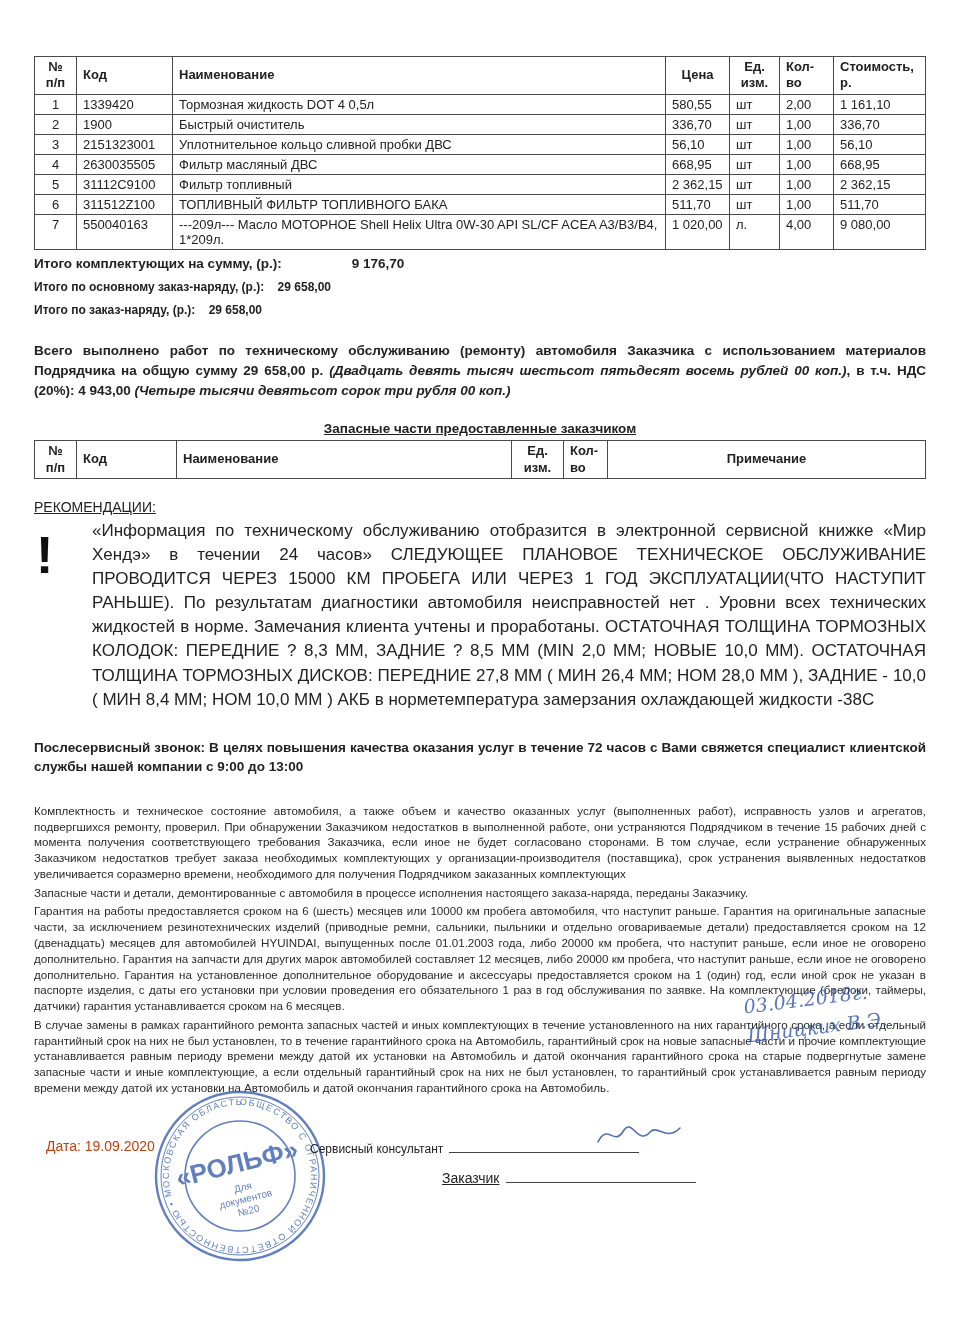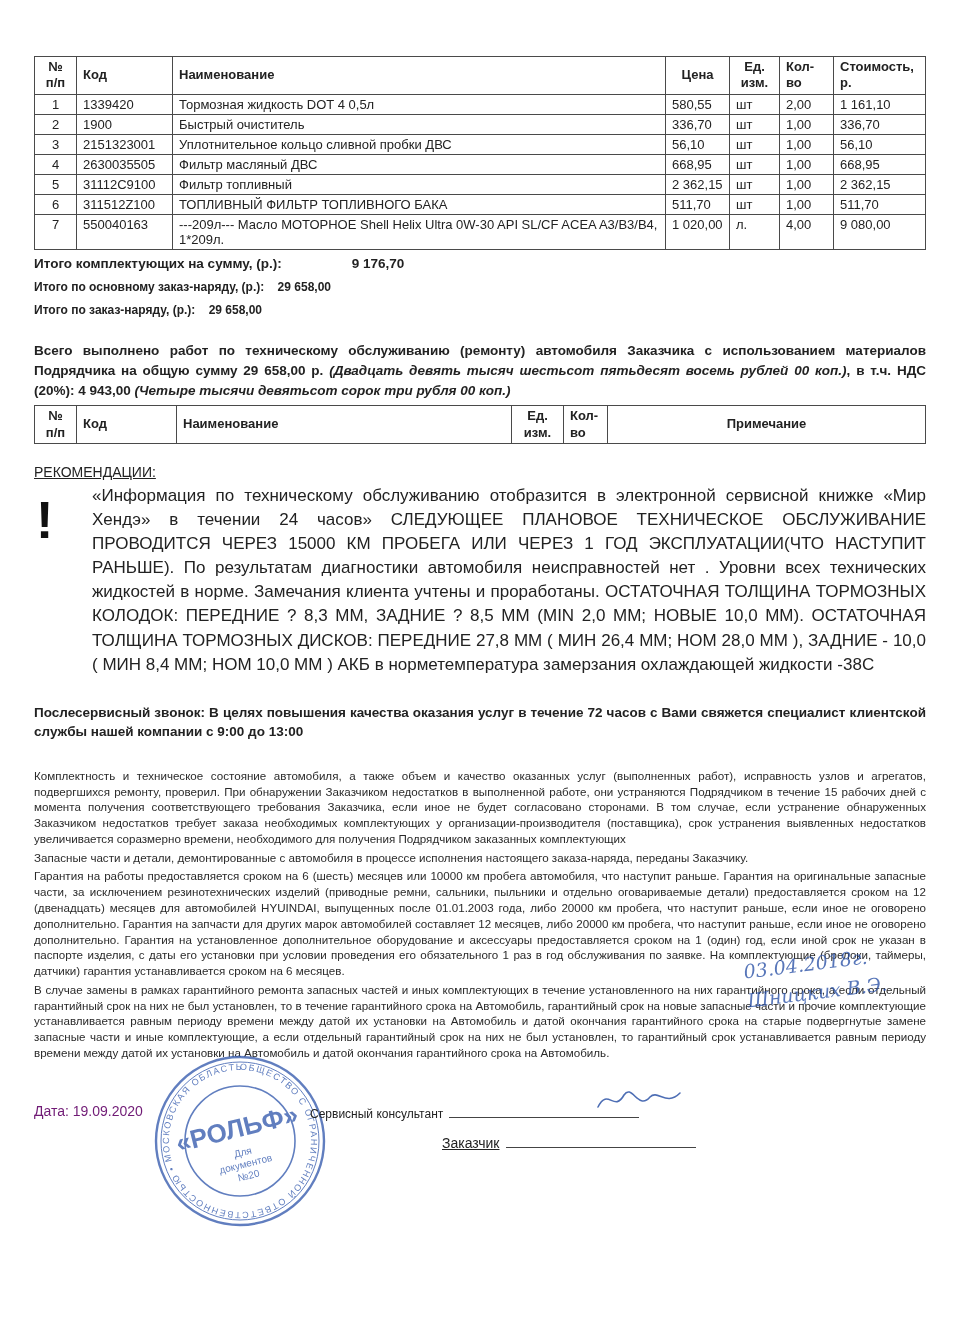--- a/index.html
+++ b/index.html
@@ -49,21 +49,21 @@
   .legal p{margin:0 0 3px 0;}
   .handwriting{
     position:absolute;right:40px;top:62%;
     transform:rotate(-7deg);
     color:#2f55a8;opacity:.8;
     font-family:"DejaVu Serif",serif;font-style:italic;
     font-size:19px;line-height:1.5;text-align:left;pointer-events:none;
   }
   
   .footer{position:relative;margin-top:34px;height:210px;}
-  .date-label{position:absolute;left:0;top:8px;font-size:14px;color:#701a75;}
+  .date-label{position:absolute;left:12px;top:8px;font-size:14px;color:#c2410c;}
   .consultant-line{position:absolute;left:276px;top:8px;font-size:12px;}
   .customer-line{position:absolute;left:408px;top:38px;font-size:14px;text-decoration:underline;}
   .sigline{display:inline-block;width:190px;border-bottom:1px solid #444;height:14px;vertical-align:baseline;margin-left:6px;}
   .stamp{position:absolute;left:118px;top:-42px;width:176px;height:176px;opacity:.8;}
   .sig-squiggle{position:absolute;left:560px;top:-12px;opacity:.85;}
 </style>
 </head>
 <body>
 
 <div class="page">
@@ -170,20 +170,21 @@
   </div>
   <div class="totals-left">
     <span>Итого по заказ-наряду, (р.):</span>
     <span class="val">29 658,00</span>
   </div>
 
   <div class="summary">
     <span>Всего выполнено работ по техническому обслуживанию (ремонту) автомобиля Заказчика с использованием материалов Подрядчика на общую сумму 29 658,00 р. </span><span class="ital">(Двадцать девять тысяч шестьсот пятьдесят восемь рублей 00 коп.)</span><span>, в т.ч. НДС (20%): 4 943,00 </span><span class="ital">(Четыре тысячи девятьсот сорок три рубля 00 коп.)</span>
   </div>
 
+  <div class="cp-title">Запасные части предоставленные заказчиком</div>
   <table class="cp-table">
     <colgroup>
       <col class="t2-c0">
         <col class="t2-c1">
         <col class="t2-c2">
         <col class="t2-c3">
         <col class="t2-c4">
         <col>
     </colgroup>
     <thead>

